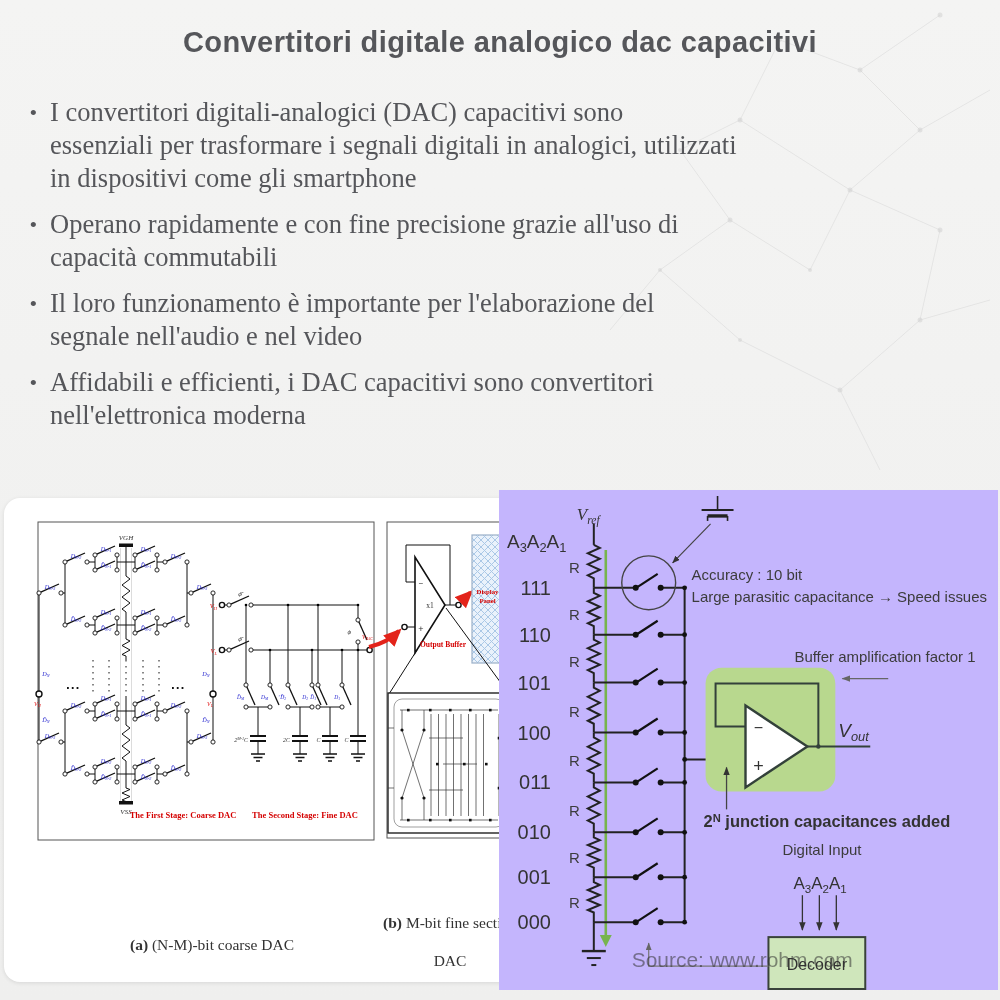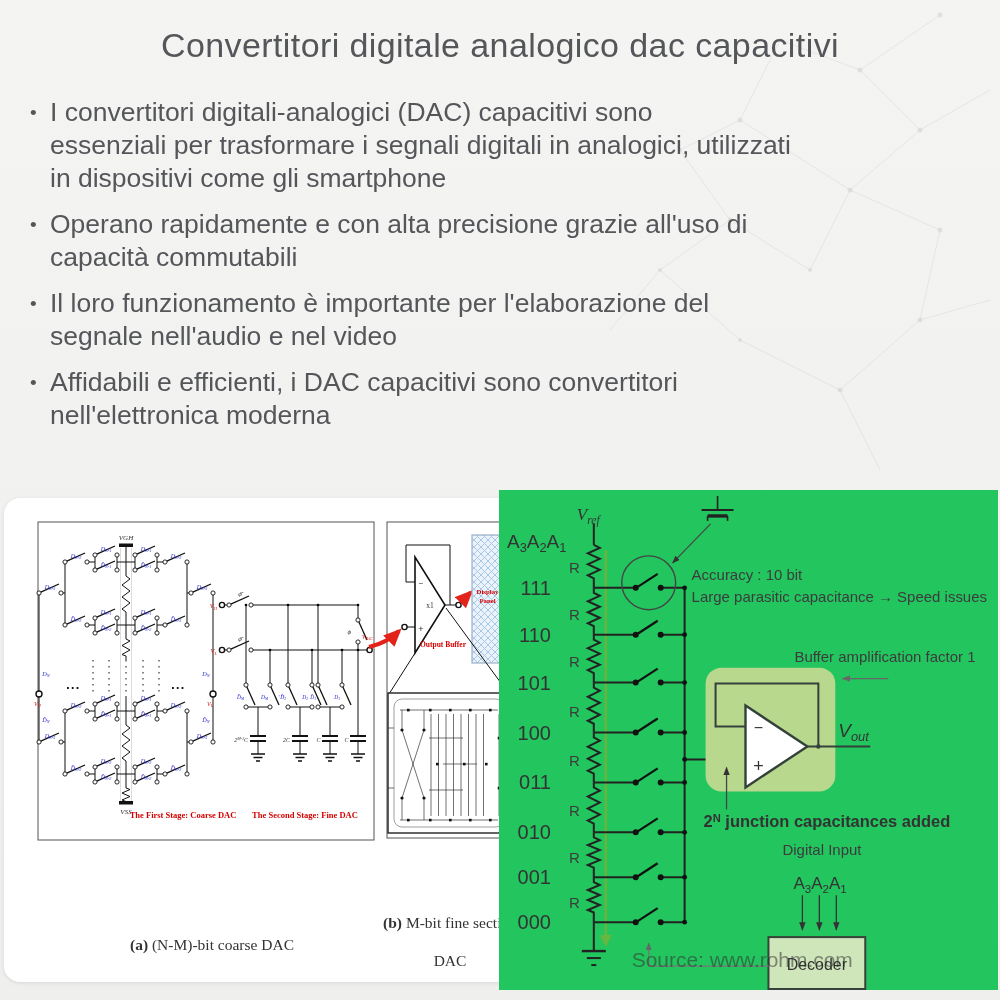--- a/index.html
+++ b/index.html
@@ -1,29 +1,29 @@
 <!DOCTYPE html>
 <html><head>
 <meta charset="utf-8">
 <style>
   html,body{margin:0;padding:0;}
   body{width:1000px;height:1000px;position:relative;overflow:hidden;
        background:linear-gradient(180deg,#f4f4f3 0%,#f1f1f0 55%,#efefee 100%);
        font-family:"Liberation Sans",sans-serif;color:#505156;}
   .mesh{position:absolute;top:0;right:0;pointer-events:none;}
   h1.title{margin:0;position:absolute;top:26px;left:0;width:1000px;text-align:center;
-       font-size:34px;font-weight:400;letter-spacing:.4px;color:#55565a;}
+       font-size:29px;font-weight:700;letter-spacing:.4px;color:#55565a;}
   .bullets{position:absolute;top:96px;left:30px;width:930px;margin:0;padding:0;list-style:none;}
   .bullets li{display:flex;margin-bottom:13px;}
   .dot{width:20px;flex:0 0 20px;font-size:19px;line-height:33px;color:#55565a;}
-  .btxt{flex:1;font-size:26.5px;line-height:33px;color:#55565a;white-space:pre-line;}
+  .btxt{flex:1;font-size:26.5px;line-height:33px;color:#55565a;white-space:pre-line;font-family:Liberation Serif, serif;}
   .figures{position:absolute;top:490px;left:0;width:1000px;height:510px;}
   .card-left{position:absolute;left:4px;top:8px;width:492px;height:484px;background:#fff;
        border-radius:16px;box-shadow:0 1px 4px rgba(0,0,0,.10);padding-left:29px;}
-  .card-right{position:absolute;left:499px;top:0;width:499px;height:500px;background:#22c55e;}
+  .card-right{position:absolute;left:499px;top:0;width:499px;height:500px;background:#c4b5fd;}
   svg{display:block;}
   svg text{font-family:"Liberation Sans",sans-serif;fill:#333;}
   .ser{font-family:"Liberation Serif",serif;}
   .bl{font-family:"Liberation Serif",serif;font-style:italic;fill:#2525cf;}
   .rl{font-family:"Liberation Serif",serif;font-style:italic;fill:#e01212;}
   .redcap{font-family:"Liberation Serif",serif;font-weight:bold;fill:#d40000;}
   .wire{stroke:#111;stroke-width:1;fill:none;}
   .wire2{stroke:#222;stroke-width:2;fill:none;}
   .guide{stroke:#dcdcdc;stroke-width:1;}
   #swL line{stroke:#111;stroke-width:1.3;}
@@ -65,21 +65,21 @@
 
 <ul class="bullets">
   <li>
       <span class="dot">•</span>
       <span class="btxt">I convertitori digitali-analogici (DAC) capacitivi sono
 essenziali per trasformare i segnali digitali in analogici, utilizzati
 in dispositivi come gli smartphone</span>
     </li>
   <li>
       <span class="dot">•</span>
-      <span class="btxt">Operano rapidamente e con alta precisione grazie all'uso di
+      <span class="btxt">Operano rapidamente e con fine precisione grazie all'uso di
 capacità commutabili</span>
     </li>
   <li>
       <span class="dot">•</span>
       <span class="btxt">Il loro funzionamento è importante per l'elaborazione del
 segnale nell'audio e nel video</span>
     </li>
   <li>
       <span class="dot">•</span>
       <span class="btxt">Affidabili e efficienti, i DAC capacitivi sono convertitori

